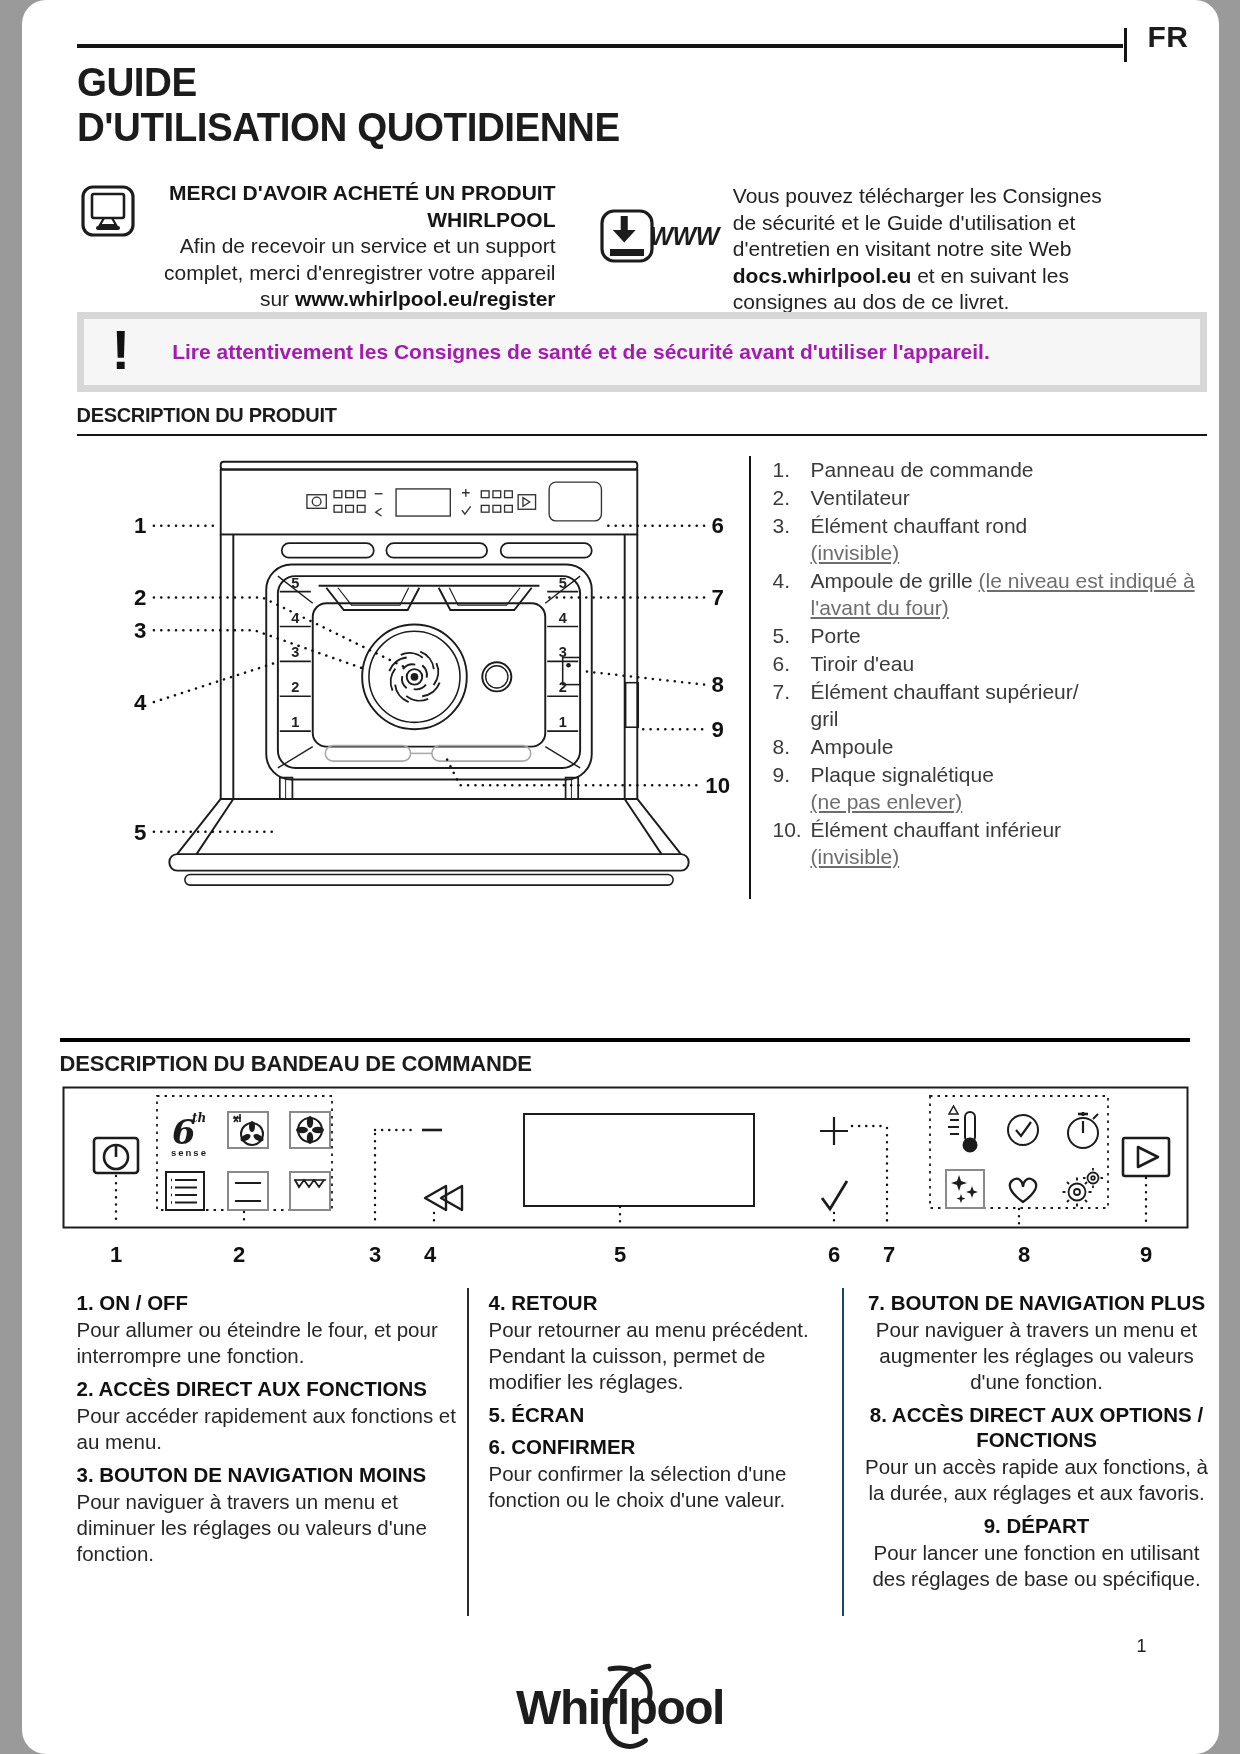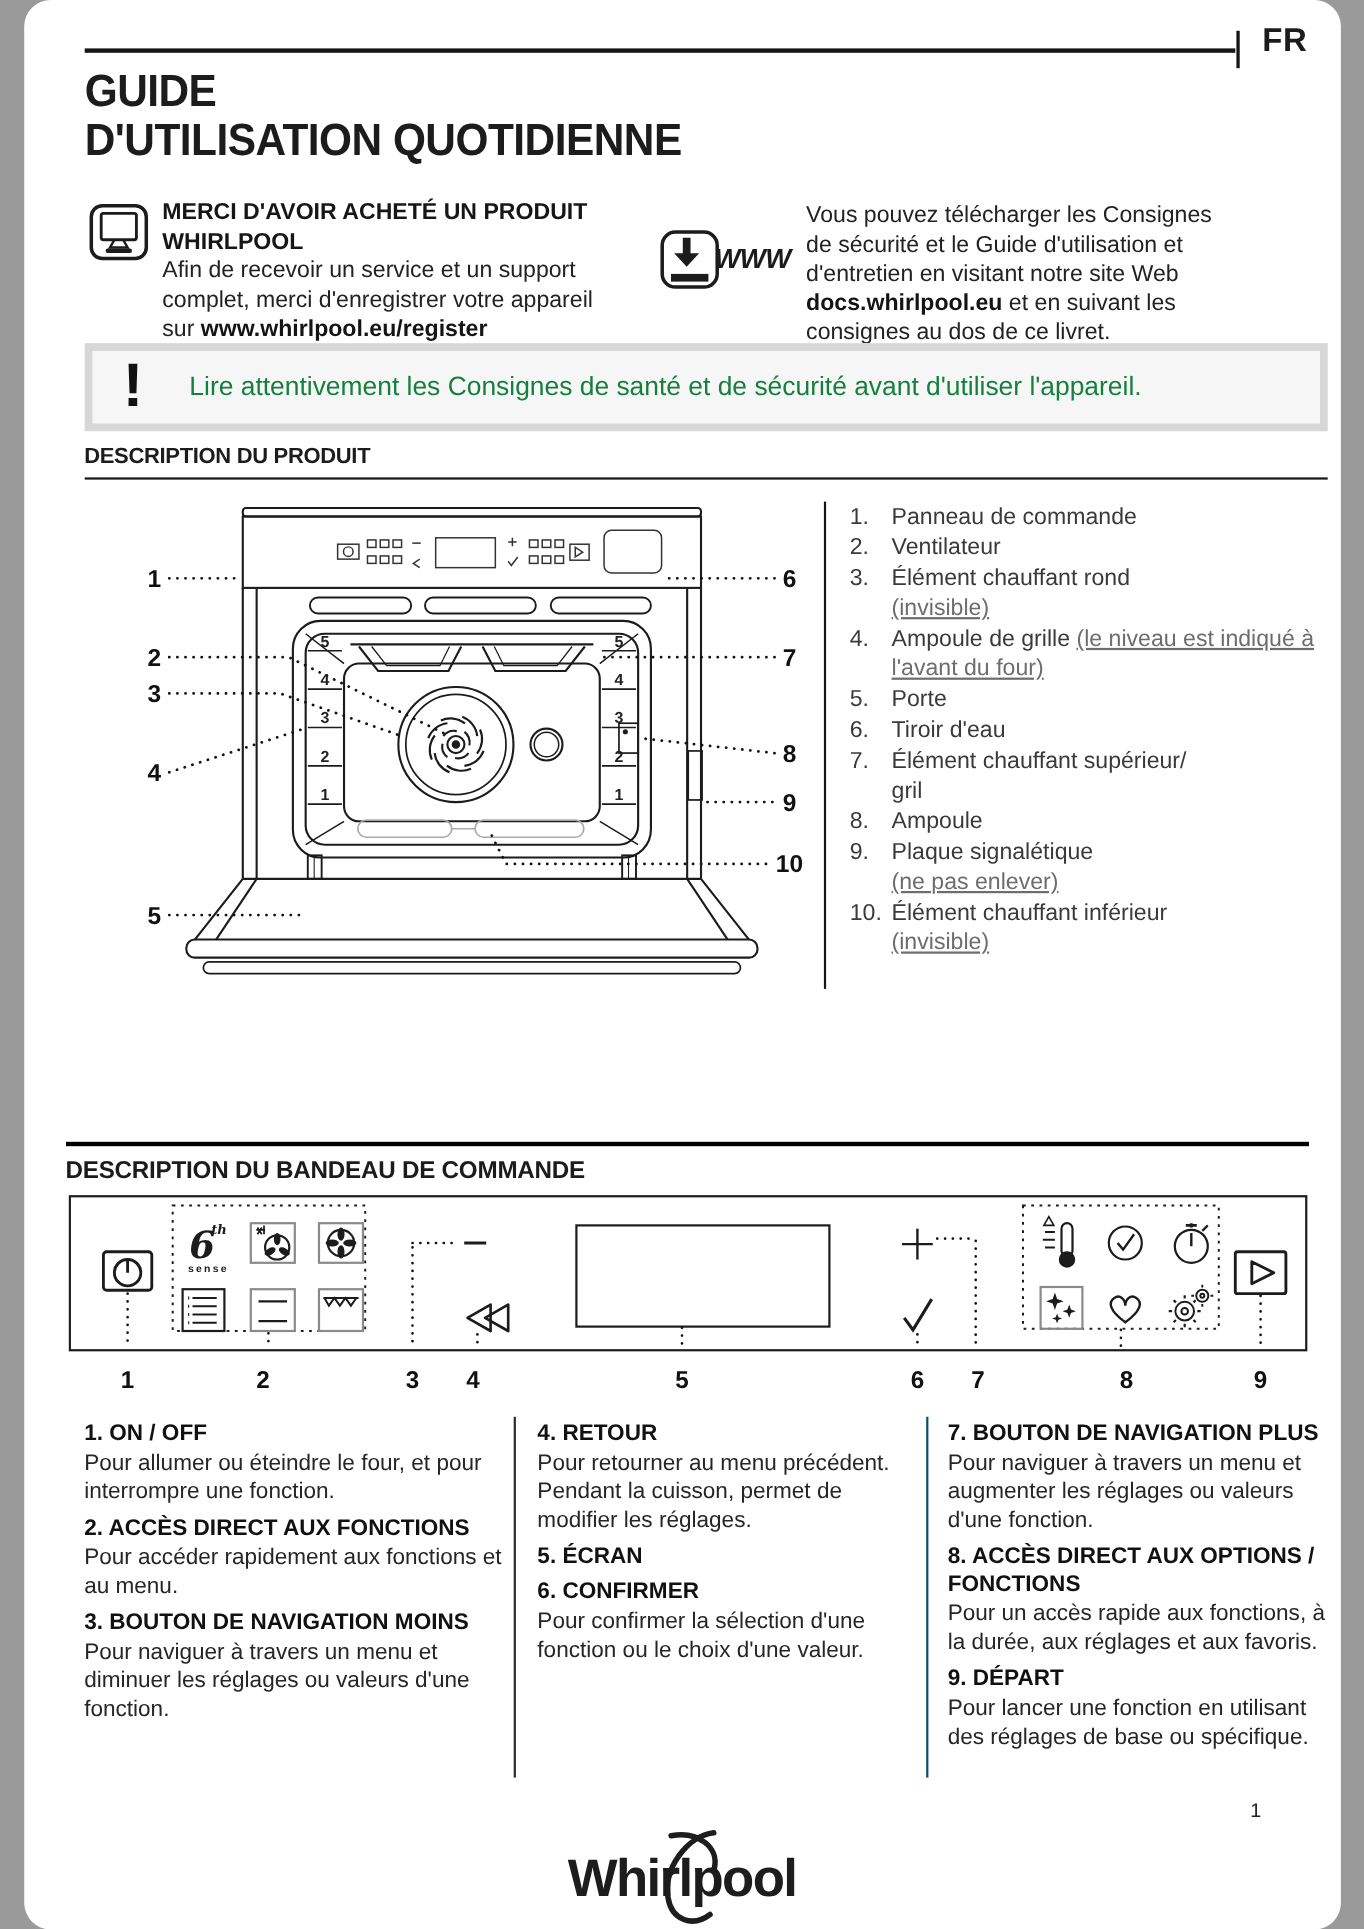--- a/index.html
+++ b/index.html
@@ -11,30 +11,30 @@
   .top-tick{left:1102px;top:28px;height:34px;border-left:3px solid #151515;}
   .fr-tag{left:1126px;top:20px;font-size:30px;font-weight:bold;letter-spacing:.5px;}
   .doc-title{left:55px;top:60px;width:1100px;font-size:41px;font-weight:bold;line-height:45px;
              letter-spacing:-.5px;transform:scaleX(.94);transform-origin:left top;white-space:nowrap;}
   
   .intro-left{left:58px;top:180px;width:478px;display:flex;align-items:flex-start;}
   .intro-right{left:543px;top:183px;width:640px;display:flex;align-items:flex-start;}
   .intro-text{font-size:21px;line-height:26.5px;color:#222;}
   .intro-text .hd{font-weight:bold;color:#161616;}
   .icon-box{flex:0 0 auto;}
-  .reg-text{margin-left:12px;width:408px;}
+  .reg-text{margin-left:12px;width:408px;text-align:right;}
   .dl-cluster{display:flex;align-items:center;flex:0 0 auto;margin-top:26px;padding-left:35px;}
   .www-label{font-weight:bold;font-style:italic;font-size:25px;letter-spacing:-.5px;margin-left:-4px;}
   .dl-text{margin-left:14px;width:382px;}
   b.inlink{color:#141414;}
   
   .warning{left:55px;top:312px;width:1130px;height:80px;background:#f6f6f6;border:7px solid #d7d7d7;
            box-sizing:border-box;display:flex;align-items:center;}
   .warn-mark{font-size:56px;font-weight:bold;margin:-6px 0 0 28px;color:#111;}
-  .warn-text{font-size:24px;font-weight:normal;margin-left:42px;color:#15803d;}
+  .warn-text{font-size:21px;font-weight:bold;margin-left:42px;color:#a21caf;}
   
   .prod-heading{left:55px;top:404px;width:1130px;font-size:20px;font-weight:bold;
                 padding-bottom:7px;border-bottom:2px solid #151515;letter-spacing:-.3px;
                 transform-origin:left top;}
   .prod-body{left:55px;top:452px;width:1135px;height:462px;display:flex;}
   .oven-wrap{flex:0 0 672px;padding-left:42px;box-sizing:border-box;}
   .v-divider{flex:0 0 0px;border-left:2px solid #151515;height:443px;margin-top:4px;}
   .prod-list{flex:1 1 auto;padding:4px 0 0 22px;font-size:21px;line-height:27px;color:#3a3a3a;}
   .pl-item{display:flex;margin-bottom:1px;}
   .pl-num{flex:0 0 38px;}
@@ -45,21 +45,21 @@
   
   .panel-section{left:38px;top:1038px;width:1130px;border-top:4px solid #000000;}
   .panel-heading{font-size:22px;font-weight:bold;margin-top:9px;letter-spacing:-.2px;}
   .panel-svg{margin-top:9px;margin-left:2px;}
   
   .legend{left:55px;top:1288px;width:1135px;display:flex;}
   .leg-col{box-sizing:border-box;font-size:20.5px;line-height:26px;color:#262626;}
   .leg-col1{width:390px;}
   .leg-col2{width:377px;border-left:2px solid #2a2a2a;border-right:2px solid #0c4a6e;
             padding:0 14px 0 20px;min-height:328px;}
-  .leg-col3{width:368px;padding-left:18px;}
+  .leg-col3{width:368px;padding-left:18px;text-align:center;}
   .leg-title{font-weight:bold;color:#111;margin-top:7px;line-height:25px;}
   .leg-title:first-child{margin-top:2px;}
   .leg-body{margin-top:2px;}
   
   .page-num{right:72px;top:1636px;font-size:18px;color:#222;}
   .brand{left:50%;top:1662px;transform:translateX(-50%);}
   svg text{font-family:"Liberation Sans",sans-serif;}
   svg .serif{font-family:"DejaVu Serif",serif;}
 </style>
 </head>

